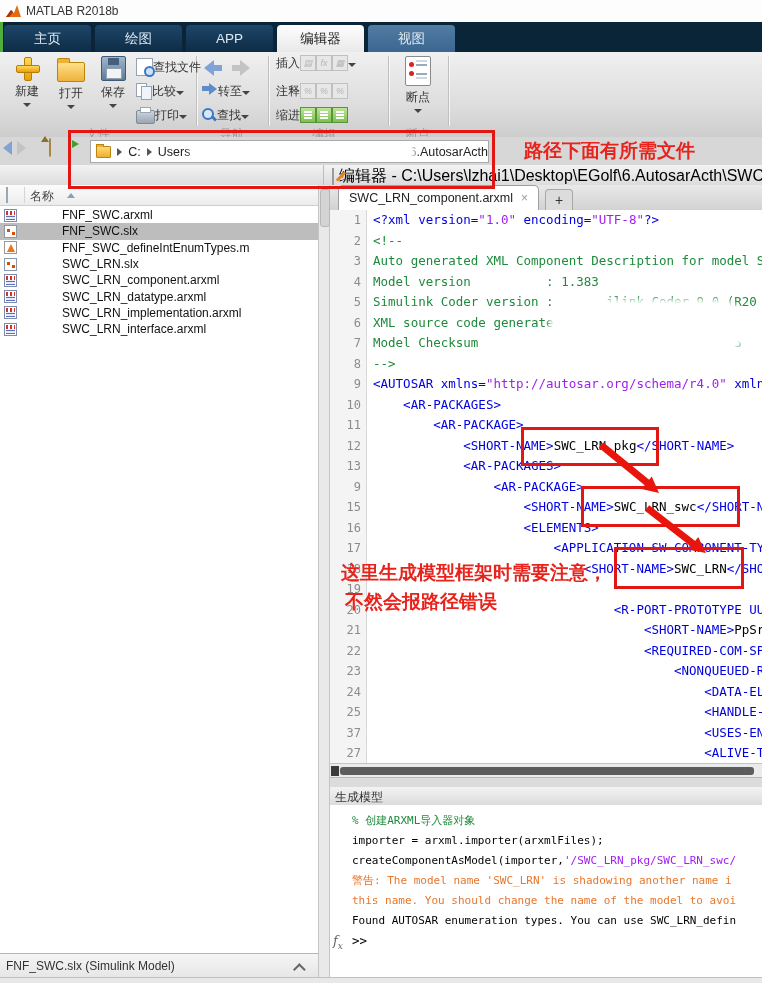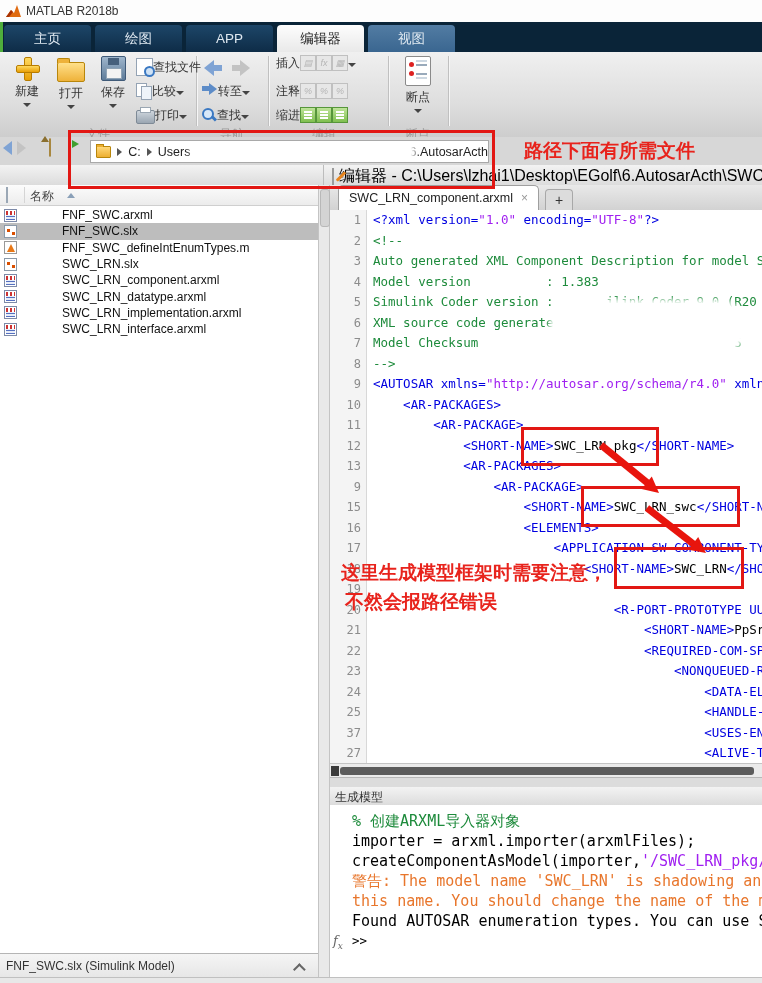--- a/index.html
+++ b/index.html
@@ -124,21 +124,21 @@
   .sg-cmt{color:#1e8b3c;}
   .sg-txt{color:#000;}
   .sg-warn{color:#e8762c;}
   #hscroll{position:absolute;left:0;top:578px;width:432px;height:14px;background:#ebebeb;border-top:1px solid #c4c4c4;}
   #hthumb{position:absolute;left:10px;top:3px;width:414px;height:8px;background:#5c5c5c;border-radius:3px;}
   #hcorner{position:absolute;left:1px;top:2px;width:8px;height:10px;background:#3a3a3a;}
   #cwgap{position:absolute;left:0;top:592px;width:432px;height:10px;background:#dcdcdc;border-top:1px solid #b8b8b8;}
   #cwheader{position:absolute;left:0;top:602px;width:432px;height:18px;background:linear-gradient(#f3f3f3,#dcdcdc);border-bottom:1px solid #bcbcbc;font-size:12px;color:#333;}
   #cwheader span{position:absolute;left:5px;top:2px;}
   #cwbody{position:absolute;left:0;top:620px;width:432px;height:172px;background:#fff;overflow:hidden;padding-top:6px;box-sizing:border-box;}
-  .cwl{height:20px;padding-left:22px;font-family:"DejaVu Sans Mono",monospace;font-size:15px;line-height:20px;white-space:pre;}
+  .cwl{height:20px;padding-left:22px;font-family:"DejaVu Sans Mono",monospace;font-size:11px;line-height:20px;white-space:pre;}
   #cwprompt{position:relative;height:20px;font-family:"DejaVu Sans Mono",monospace;font-size:12.5px;line-height:20px;}
   #fxg{position:absolute;left:3px;top:0;font-family:"DejaVu Serif",serif;font-style:italic;color:#666;font-size:13px;}
   #fxg sub{font-size:9px;}
   #cwprompt .pr{position:absolute;left:22px;top:0;color:#000;}
   
   #details{left:0;top:953px;width:318px;height:24px;background:linear-gradient(#f5f5f5,#e6e6e6);border-top:1px solid #b5b5b5;font-size:12px;color:#333;}
   #details span.txt{position:absolute;left:6px;top:5px;}
   #details .chevwrap{position:absolute;right:12px;top:7px;}
   #statusstrip{left:0;top:977px;width:762px;height:6px;background:#e8e8e8;border-top:1px solid #c0c0c0;}
   

